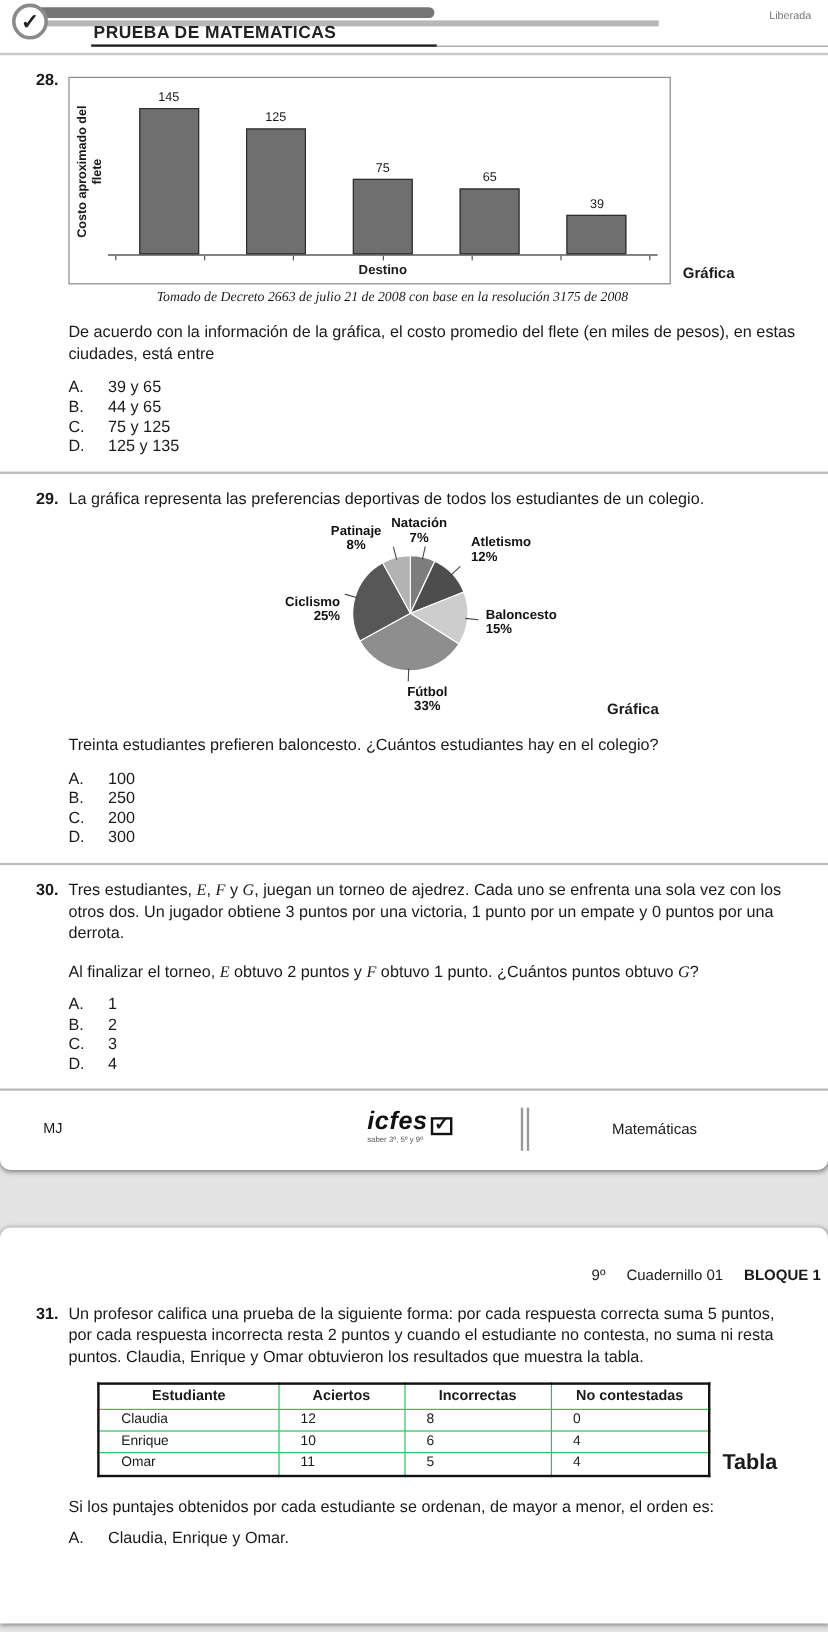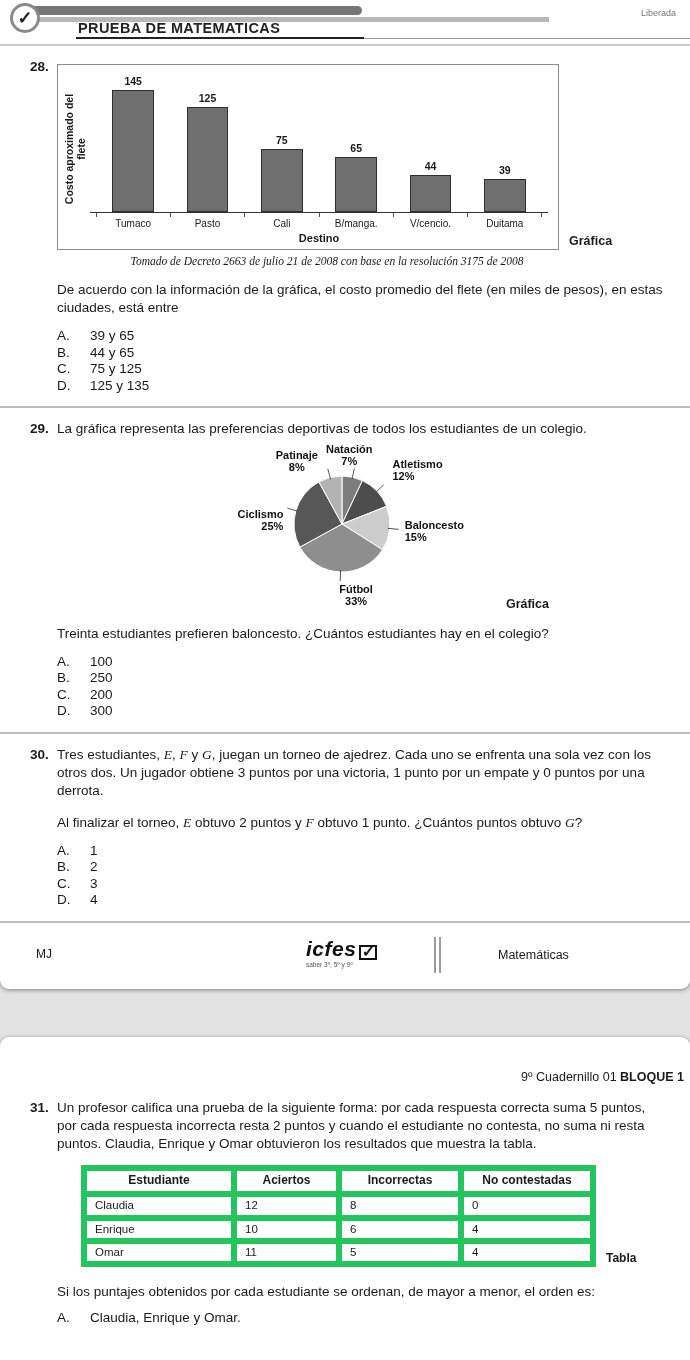--- a/index.html
+++ b/index.html
@@ -41,21 +41,21 @@
   .var { font-family:"Liberation Serif", serif; font-style:italic; }
 
   
   .fig-row { position:relative; width:502px; margin:6px 0 0 0; }
   .chart-box { display:flex; width:502px; border:1px solid #8a8a8a; padding:8px 10px 3px 2px; background:#fff; }
   .ylab { flex:0 0 30px; position:relative; }
   .ylab .rot { position:absolute; left:50%; top:44%; transform:translate(-50%,-50%) rotate(-90deg);
                width:130px; text-align:center; font-weight:bold; font-size:10.5px; line-height:1.15; }
   .plotcol { flex:1; }
   .plot { height:140px; display:flex; align-items:flex-end; border-bottom:1px solid #333; padding:0 6px; }
-  .bcell { flex:1; height:100%; display:flex; flex-direction:column; align-items:center; justify-content:flex-end;font-weight:bold; }
+  .bcell { flex:1; height:100%; display:flex; flex-direction:column; align-items:center; justify-content:flex-end; }
   .bval { font-size:10.5px; margin-bottom:1px; }
   .bar { width:56%; border:1px solid #2e2e2e; }
   .ticks { display:flex; height:4px; padding:0 6px; }
   .tick { flex:1; border-right:1px solid #555; }
   .tick:first-child { border-left:1px solid #555; }
   .xlabels { display:flex; padding:0 6px; }
   .xlab { flex:1; text-align:center; font-size:10px; }
   .xtitle { text-align:center; font-weight:bold; font-size:11px; margin-top:1px; }
   .figlab { position:absolute; left:calc(100% + 10px); bottom:0; font-weight:bold; font-size:12.5px; white-space:nowrap; }
   .source { width:540px; text-align:center; margin-top:4px; font-family:"Liberation Serif", serif;
@@ -70,32 +70,32 @@
   .footnote { font-size:10px; margin:4px 0 10px 0; }
   footer { position:relative; height:46px; }
   .mj { position:absolute; left:6px; top:12px; font-size:12px; }
   .flogo { position:absolute; left:276px; top:0; }
   .flogo .word { font-weight:bold; font-style:italic; font-size:21px; letter-spacing:.5px; color:#111; }
   .flogo .chk { display:inline-block; width:18px; height:15px; border:2.5px solid #111; margin-left:3px;
                 position:relative; top:1px; text-align:center; font-weight:bold; font-size:16px; line-height:10px; }
   .flogo .sub { font-size:6.5px; color:#555; margin-top:-2px; }
   .fpipes { position:absolute; left:404px; top:2px; height:36px; border-left:2px solid #9a9a9a;
             border-right:2px solid #9a9a9a; width:7px; }
-  .fsubject { position:absolute; left:468px; top:12px; font-size:12.5px; }
+  .fsubject { position:absolute; left:480px; top:12px; font-size:12.5px; }
 
   
   .corner { text-align:right; padding:32px 6px 0 0; font-size:12.5px; }
-  .corner span, .corner b { }
+  .corner span, .corner b { margin-left:14px; }
   .tablewrap { position:relative; display:inline-block; margin:8px 0 2px 24px; }
   table.results { border-collapse:collapse; border:2px solid #111; }
-  table.results th, table.results td { border:6px solid #22c55e; }
+  table.results th, table.results td { border:1px solid #22c55e; }
   table.results th { font-size:12px; padding:2px 6px; }
-  table.results td { font-size:11.5px; padding:1px 8px; }
+  table.results td { font-size:11.5px; padding:1px 18px; }
   th.c0 { width:150px; } th.c1 { width:105px; } th.c2 { width:122px; } th.c3 { width:132px; }
-  .tabla-label { position:absolute; left:calc(100% + 10px); bottom:0; font-weight:bold; font-size:12px; }
+  .tabla-label { position:absolute; left:calc(100% + 10px); bottom:0; font-weight:bold; font-size:18px; }
 </style>
 </head>
 <body>
 
 <div class="page" id="page1">
 
   <header>
     <div class="hb1"></div>
     <div class="hb2"></div>
     <div class="hlogo">✓</div>
@@ -130,43 +130,31 @@
                     </div>
                     <div class="bcell">
                       <div class="bval">75</div>
                       <div class="bar" style="height: 63px; background: rgb(111, 111, 111);"></div>
                     </div>
                     <div class="bcell">
                       <div class="bval">65</div>
                       <div class="bar" style="height: 55px; background: rgb(111, 111, 111);"></div>
                     </div>
                     <div class="bcell">
-                      <div class="bval">44</div>
-                      <div class="bar" style="height: 37px; background: rgb(111, 111, 111);"></div>
-                    </div>
-                    <div class="bcell">
                       <div class="bval">39</div>
                       <div class="bar" style="height: 33px; background: rgb(111, 111, 111);"></div>
                     </div>
                   </div>
                 <div class="ticks" id="bar-ticks">
                     <div class="tick"></div>
                     <div class="tick"></div>
                     <div class="tick"></div>
                     <div class="tick"></div>
                     <div class="tick"></div>
                     <div class="tick"></div>
-                  </div>
-                <div class="xlabels" id="bar-xlabels">
-                    <div class="xlab">Tumaco</div>
-                    <div class="xlab">Pasto</div>
-                    <div class="xlab">Cali</div>
-                    <div class="xlab">B/manga.</div>
-                    <div class="xlab">V/cencio.</div>
-                    <div class="xlab">Duitama</div>
                   </div>
                 <div class="xtitle">Destino</div>
               </div>
             </div>
             <div class="figlab">Gráfica</div>
           </div>
           <div class="source">Tomado de Decreto 2663 de julio 21 de 2008 con base en la resolución 3175 de 2008</div>
         </figure>
 
         <p class="qtext" style="margin-top:12px">De acuerdo con la información de la gráfica, el costo promedio del flete (en miles de pesos), en estas ciudades, está entre</p>

